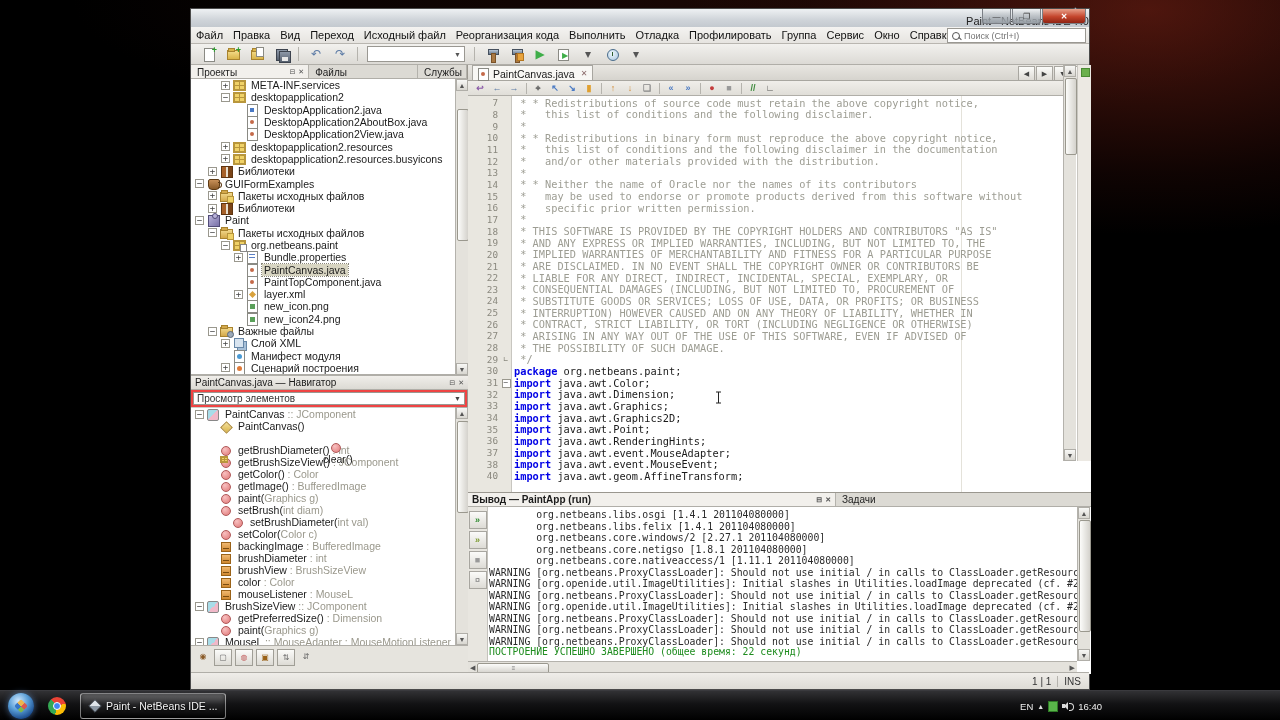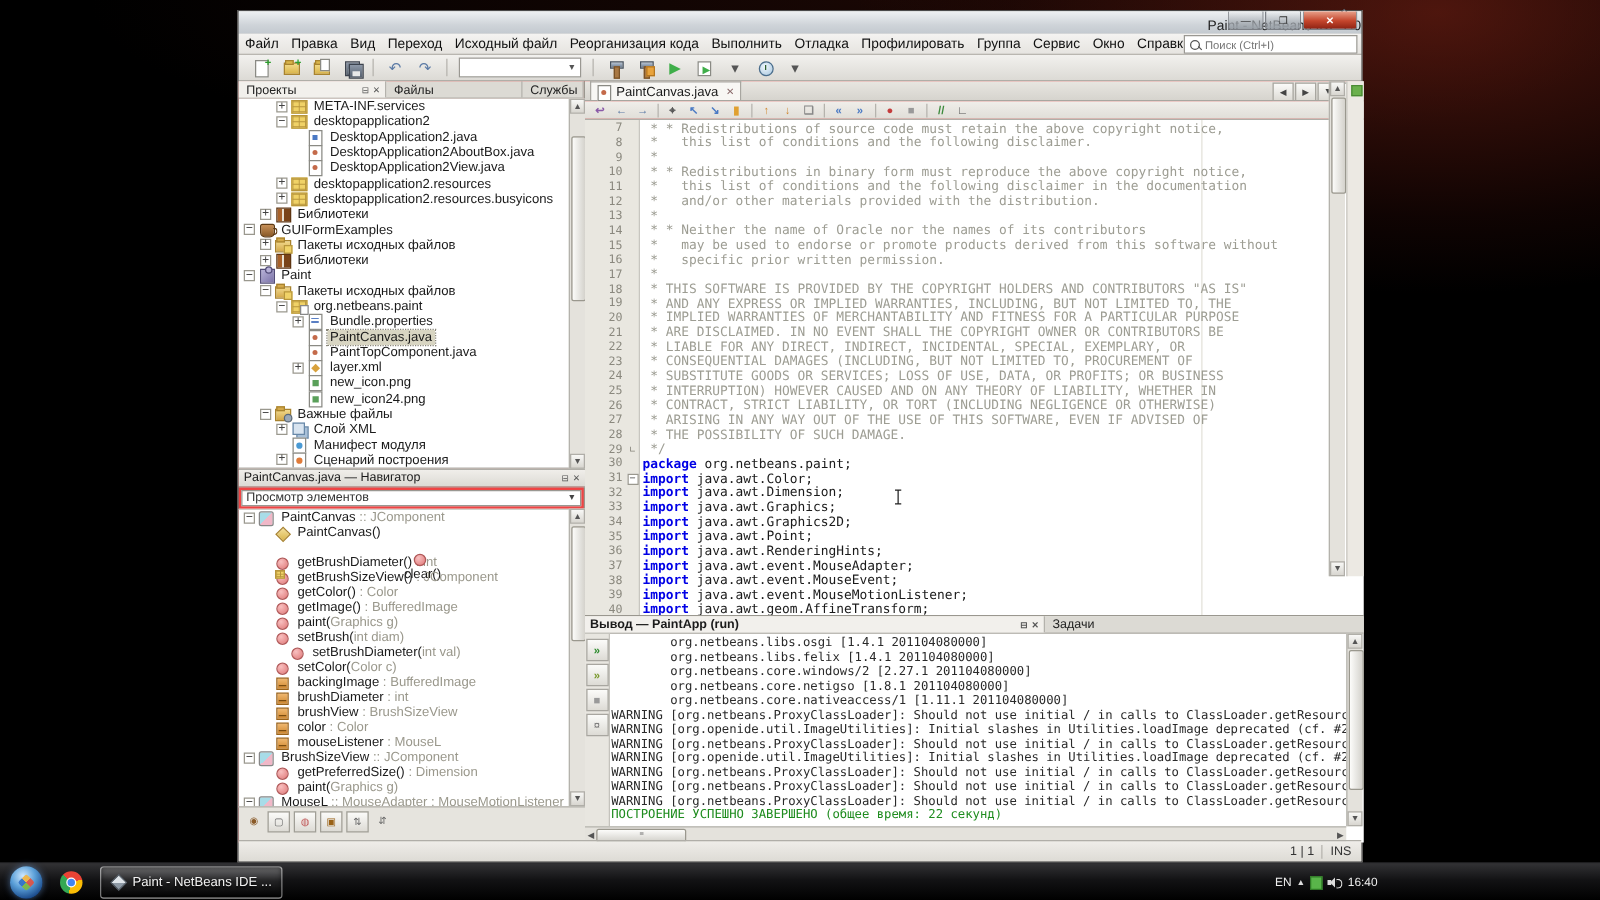--- a/index.html
+++ b/index.html
@@ -755,21 +755,20 @@
               <div class="eline"><span class="lnum">29</span><span class="fold">∟</span><span class="ecode"><span class="cmt"> */</span></span></div>
               <div class="eline"><span class="lnum">30</span><span class="fold"></span><span class="ecode"><span class="kw">package</span><span> org.netbeans.paint;</span></span></div>
               <div class="eline"><span class="lnum">31</span><span class="fold"><span class="fbox">−</span></span><span class="ecode"><span class="kw">import</span><span> java.awt.Color;</span></span></div>
               <div class="eline"><span class="lnum">32</span><span class="fold"></span><span class="ecode"><span class="kw">import</span><span> java.awt.Dimension;</span></span></div>
               <div class="eline"><span class="lnum">33</span><span class="fold"></span><span class="ecode"><span class="kw">import</span><span> java.awt.Graphics;</span></span></div>
               <div class="eline"><span class="lnum">34</span><span class="fold"></span><span class="ecode"><span class="kw">import</span><span> java.awt.Graphics2D;</span></span></div>
               <div class="eline"><span class="lnum">35</span><span class="fold"></span><span class="ecode"><span class="kw">import</span><span> java.awt.Point;</span></span></div>
               <div class="eline"><span class="lnum">36</span><span class="fold"></span><span class="ecode"><span class="kw">import</span><span> java.awt.RenderingHints;</span></span></div>
               <div class="eline"><span class="lnum">37</span><span class="fold"></span><span class="ecode"><span class="kw">import</span><span> java.awt.event.MouseAdapter;</span></span></div>
               <div class="eline"><span class="lnum">38</span><span class="fold"></span><span class="ecode"><span class="kw">import</span><span> java.awt.event.MouseEvent;</span></span></div>
-              <div class="eline"><span class="lnum">39</span><span class="fold"></span><span class="ecode"><span class="kw">import</span><span> java.awt.event.MouseMotionListener;</span></span></div>
               <div class="eline"><span class="lnum">40</span><span class="fold"></span><span class="ecode"><span class="kw">import</span><span> java.awt.geom.AffineTransform;</span></span></div>
             </div>
           <div id="cursor">
             <svg width="7" height="13">
                 <path d="M1 1h5M3.5 1v11M1 12h5" stroke="#222" stroke-width="1" fill="none"></path>
               </svg>
           </div>
         </div>
         <div class="vsb" id="edvsb">
           <div class="ar">▲</div>

